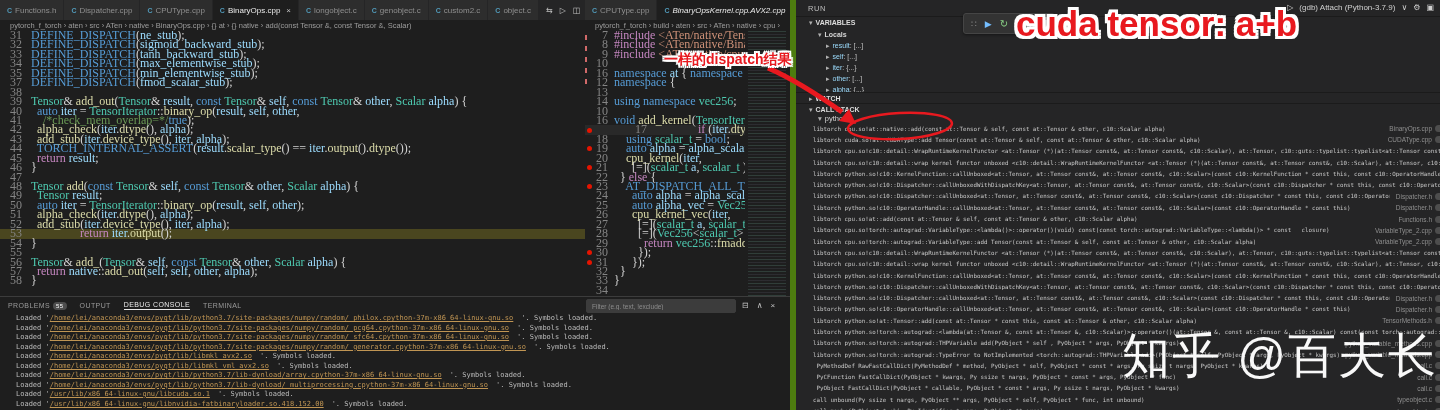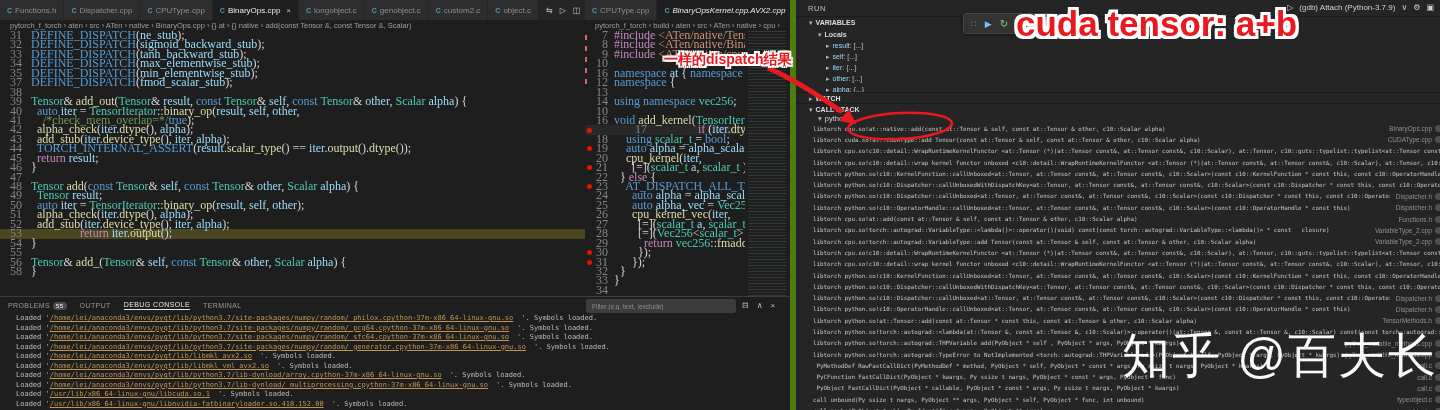--- a/index.html
+++ b/index.html
@@ -175,20 +175,21 @@
       <div class="line"><span class="ln">47</span><span class="code"></span></div>
       <div class="line"><span class="ln">48</span><span class="code"><span class="c-ty">Tensor</span> <span class="c-fn">add</span>(<span class="c-kw">const</span> <span class="c-ty">Tensor</span>&amp; <span class="c-id">self</span>, <span class="c-kw">const</span> <span class="c-ty">Tensor</span>&amp; <span class="c-id">other</span>, <span class="c-ty">Scalar</span> <span class="c-id">alpha</span>) {</span></div>
       <div class="line"><span class="ln">49</span><span class="code">  <span class="c-ty">Tensor</span> <span class="c-id">result</span>;</span></div>
       <div class="line"><span class="ln">50</span><span class="code">  <span class="c-kw">auto</span> <span class="c-id">iter</span> = <span class="c-ty">TensorIterator</span>::<span class="c-fn">binary_op</span>(<span class="c-id">result</span>, <span class="c-id">self</span>, <span class="c-id">other</span>);</span></div>
       <div class="line"><span class="ln">51</span><span class="code">  <span class="c-fn">alpha_check</span>(<span class="c-id">iter</span>.<span class="c-fn">dtype</span>(), <span class="c-id">alpha</span>);</span></div>
       <div class="line"><span class="ln">52</span><span class="code">  <span class="c-fn">add_stub</span>(<span class="c-id">iter</span>.<span class="c-fn">device_type</span>(), <span class="c-id">iter</span>, <span class="c-id">alpha</span>);</span></div>
       <div class="line dbgline"><span class="ln">53</span><span class="code">  <span class="c-ctl">return</span> <span class="c-id">iter</span>.<span class="c-fn">output</span>();</span></div>
       <div class="line"><span class="ln">54</span><span class="code">}</span></div>
       <div class="line"><span class="ln">55</span><span class="code"></span></div>
       <div class="line"><span class="ln">56</span><span class="code"><span class="c-ty">Tensor</span>&amp; <span class="c-fn">add_</span>(<span class="c-ty">Tensor</span>&amp; <span class="c-id">self</span>, <span class="c-kw">const</span> <span class="c-ty">Tensor</span>&amp; <span class="c-id">other</span>, <span class="c-ty">Scalar</span> <span class="c-id">alpha</span>) {</span></div>
+      <div class="line"><span class="ln">57</span><span class="code">  <span class="c-ctl">return</span> <span class="c-id">native</span>::<span class="c-fn">add_out</span>(<span class="c-id">self</span>, <span class="c-id">self</span>, <span class="c-id">other</span>, <span class="c-id">alpha</span>);</span></div>
       <div class="line"><span class="ln">58</span><span class="code">}</span></div>
     </div>
   <div id="center-editor" class="editor">
       <div class="line"><span class="bp"></span><span class="ln">7</span><span class="code"><span class="c-ctl">#include</span> <span class="c-str">&lt;ATen/native/TensorIterator.h&gt;</span></span></div>
       <div class="line"><span class="bp"></span><span class="ln">8</span><span class="code"><span class="c-ctl">#include</span> <span class="c-str">&lt;ATen/native/BinaryOps.h&gt;</span></span></div>
       <div class="line"><span class="bp"></span><span class="ln">9</span><span class="code"><span class="c-ctl">#include</span> <span class="c-str">&lt;ATen/native/cpu/Loops.h&gt;</span></span></div>
       <div class="line"><span class="bp"></span><span class="ln">10</span><span class="code"></span></div>
       <div class="line"><span class="bp"></span><span class="ln">16</span><span class="code"><span class="c-kw">namespace</span> <span class="c-id">at</span> { <span class="c-kw">namespace</span> <span class="c-id">native</span> {</span></div>
       <div class="line"><span class="bp"></span><span class="ln">12</span><span class="code"><span class="c-kw">namespace</span> {</span></div>
       <div class="line"><span class="bp"></span><span class="ln">13</span><span class="code"></span></div>

